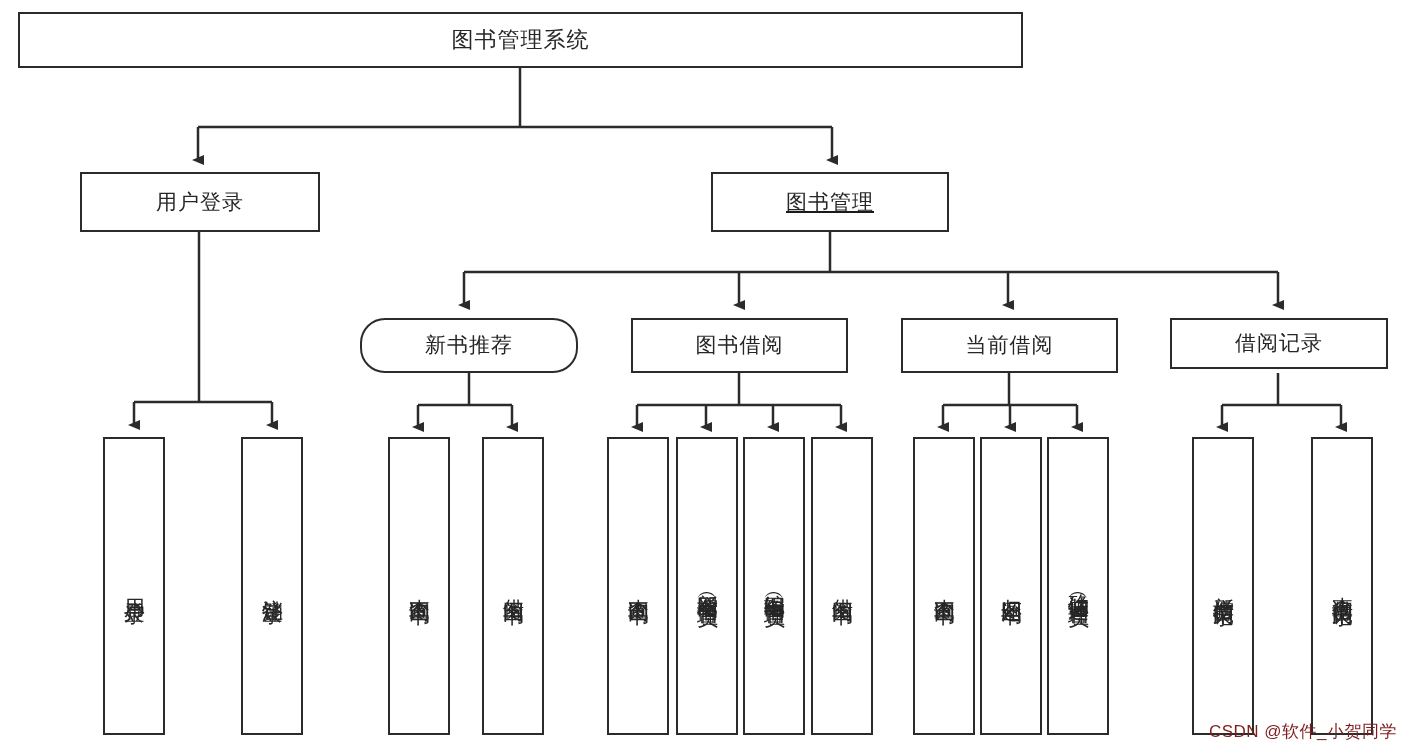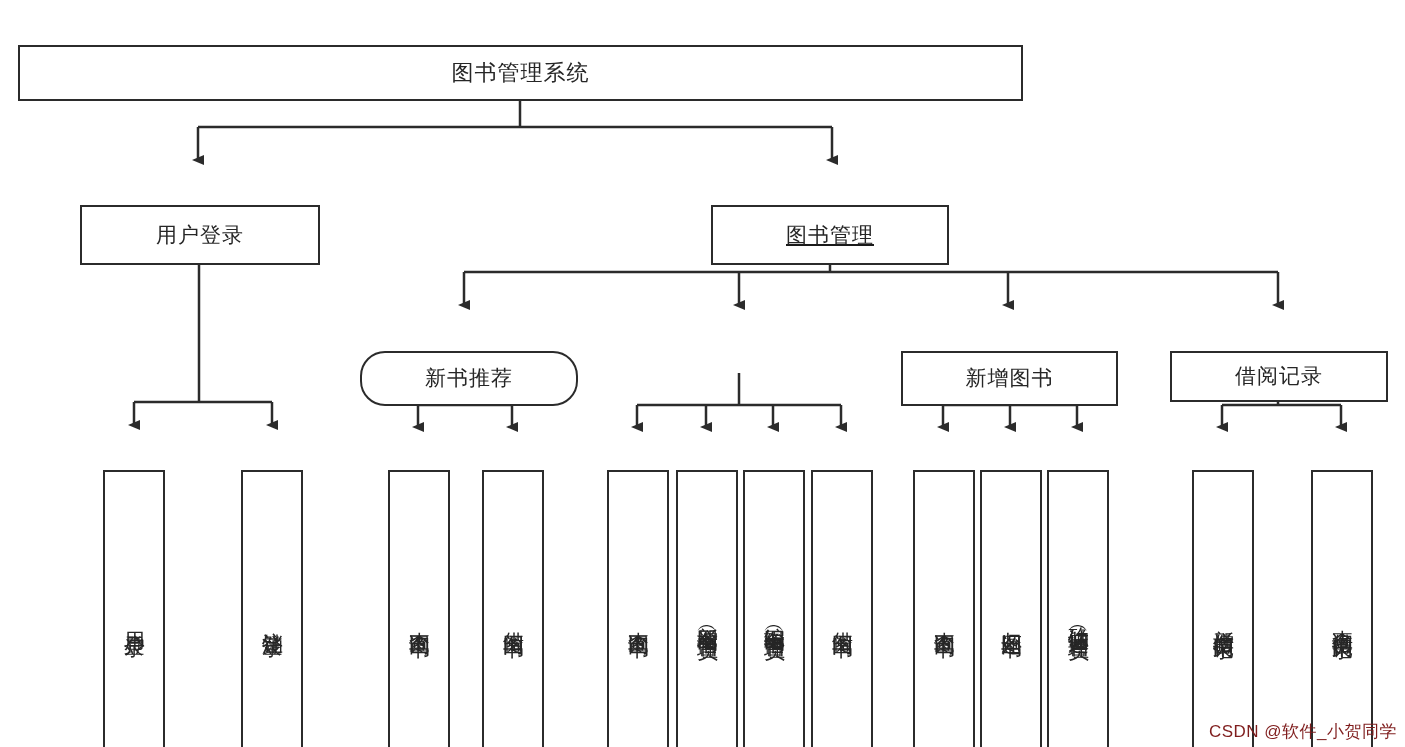--- a/index.html
+++ b/index.html
@@ -23,21 +23,20 @@
   }
   .node{
     position:absolute;
     box-sizing:border-box;
     background:#ffffff;
     border:2.5px solid #2b2b2b;
     display:flex;
     align-items:center;
     justify-content:center;
     text-align:center;
-    margin-top:33px;
   }
   .node-label{
     font-size:21px;
     line-height:1.15;
     letter-spacing:1px;
     color:#262626;
     white-space:nowrap;
   }
   .node.root .node-label{font-size:22px;}
   .node.leaf{
@@ -126,22 +125,25 @@
   <div class="node" style="left:80px; top:172px; width:240px; height:60px;">
     <span class="node-label">用户登录</span>
   </div>
   <div class="node" style="left:711px; top:172px; width:238px; height:60px;text-decoration:underline;">
     <span class="node-label">图书管理</span>
   </div>
 
   <div class="node" style="left:360px; top:318px; width:218px; height:55px;border-radius:25px;">
     <span class="node-label">新书推荐</span>
   </div>
+  <div class="node" style="left:631px; top:318px; width:217px; height:55px;">
+    <span class="node-label">图书借阅</span>
+  </div>
   <div class="node" style="left:901px; top:318px; width:217px; height:55px;">
-    <span class="node-label">新增图书</span>
+    <span class="node-label">当前借阅</span>
   </div>
   <div class="node" style="left:1170px; top:318px; width:218px; height:51px;">
     <span class="node-label">借阅记录</span>
   </div>
 
   <div class="node leaf" style="left:103px; top:437px; width:62px; height:298px;">
     <span class="node-label">用户登录</span>
   </div>
   <div class="node leaf" style="left:241px; top:437px; width:62px; height:298px;">
     <span class="node-label">注销登录</span>

